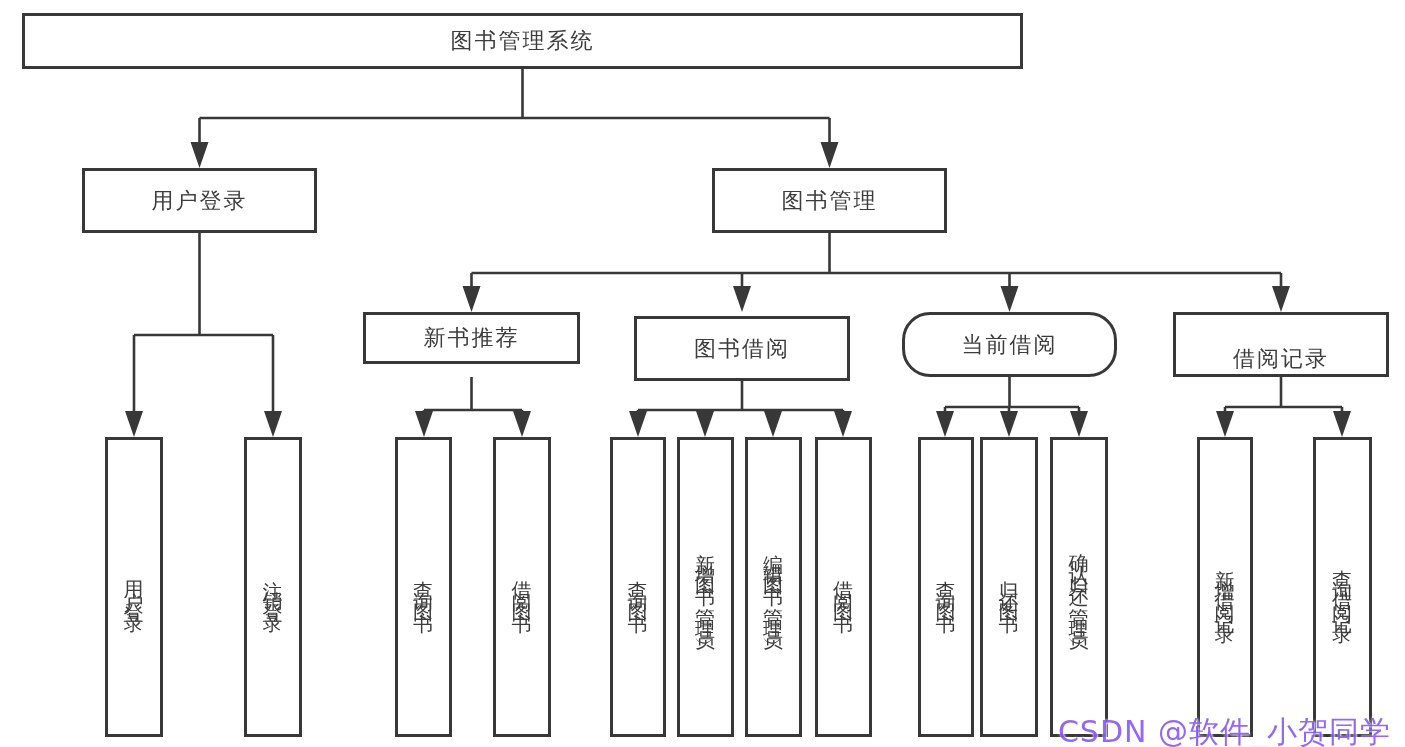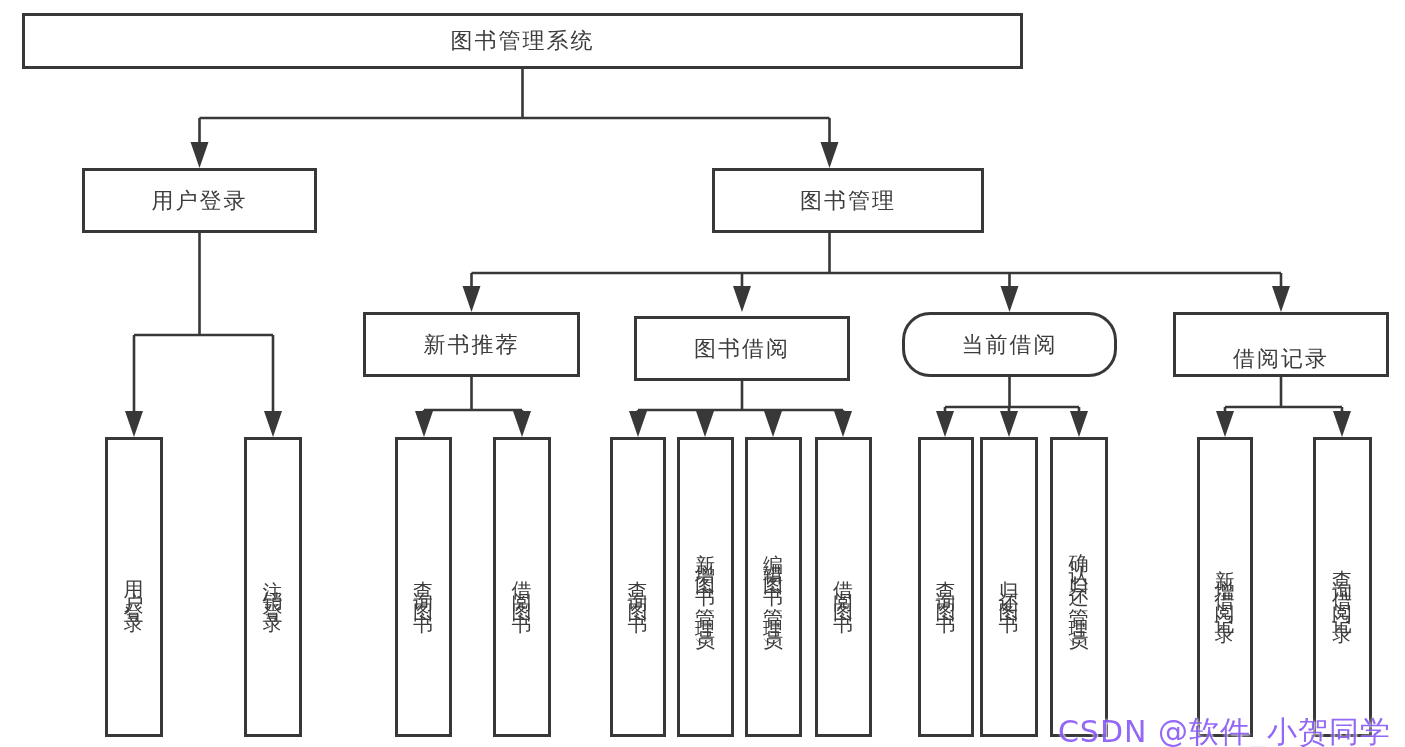--- a/index.html
+++ b/index.html
@@ -15,22 +15,22 @@
     z-index:2;
   }
   .hlabel{font-size:22px;letter-spacing:2px;white-space:nowrap;}
   .leaf .vlabel{
     writing-mode:vertical-rl;text-orientation:mixed;
     font-size:20px;letter-spacing:11px;line-height:1;white-space:nowrap;
   }
   
   #n-root{left:22px;top:13px;width:1001px;height:56px;}
   #n-l2-0{left:82px;top:168px;width:235px;height:65px;}
-  #n-l2-1{left:712px;top:168px;width:272px;height:65px;}
-  #n-l3-0{left:363px;top:312px;width:217px;height:65px;}
+  #n-l2-1{left:712px;top:168px;width:235px;height:65px;}
+  #n-l3-0{left:363px;top:312px;width:217px;height:52px;}
   #n-l3-1{left:634px;top:316px;width:216px;height:65px;}
   #n-l3-2{left:902px;top:312px;width:215px;height:65px;border-radius:28px;}
   #n-l3-3{left:1173px;top:312px;width:216px;height:65px;align-items:flex-end;}
   .leaf{top:437px;height:300px;}
   #leaf-0{left:105px;width:58px;}
   #leaf-1{left:244px;width:58px;}
   #leaf-2{left:395px;width:57px;}
   #leaf-3{left:493px;width:58px;}
   #leaf-4{left:610px;width:56px;}
   #leaf-5{left:677px;width:57px;}

